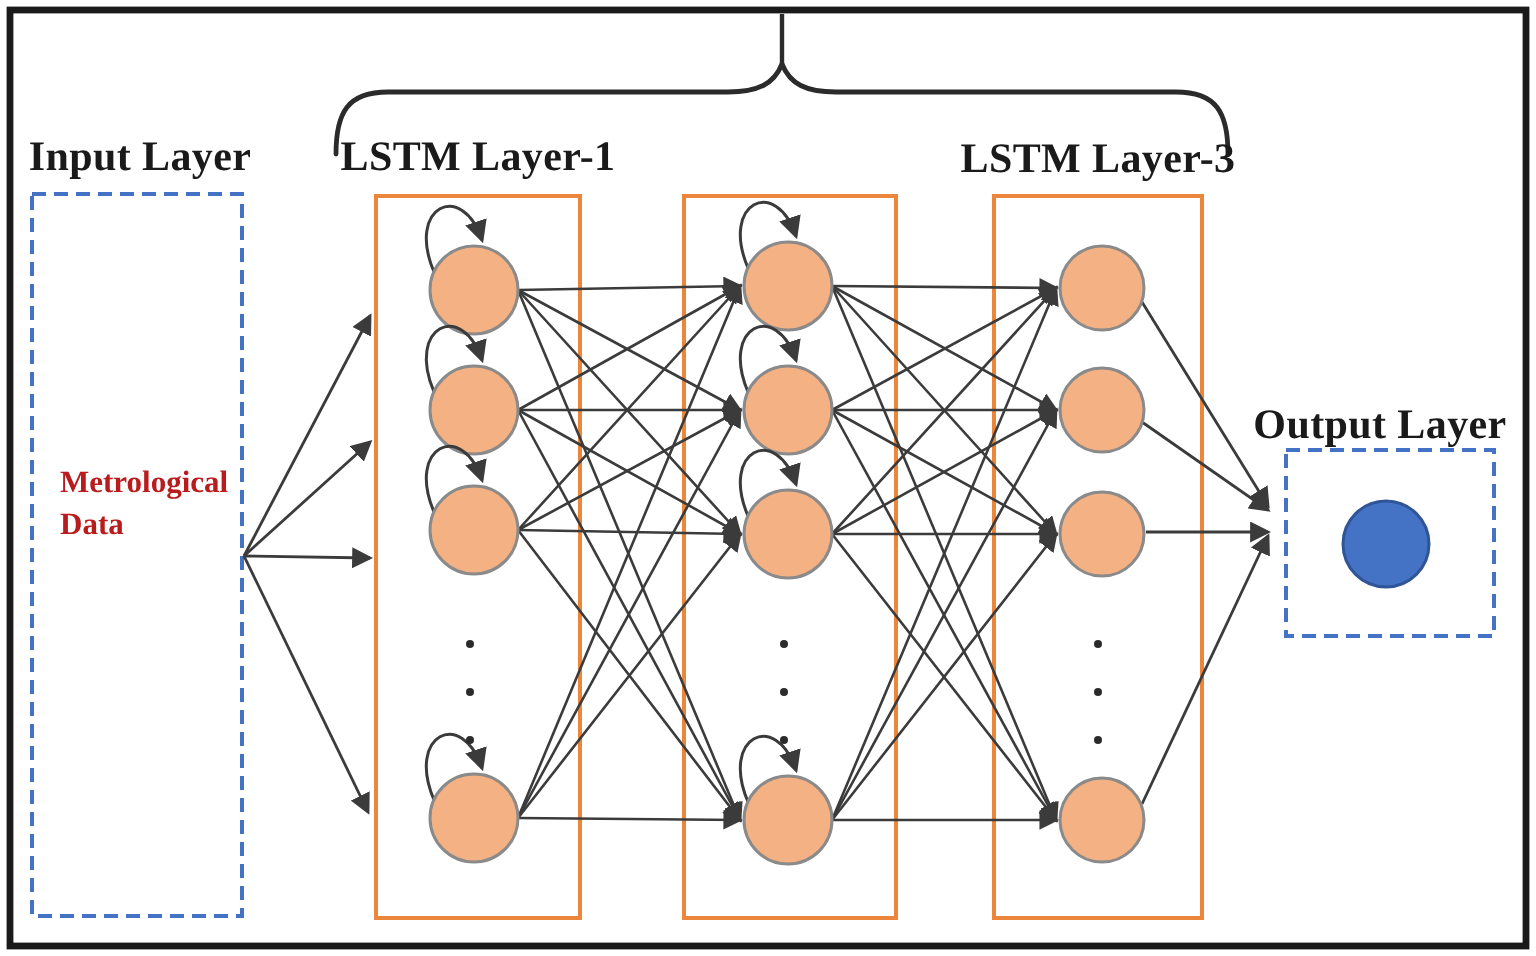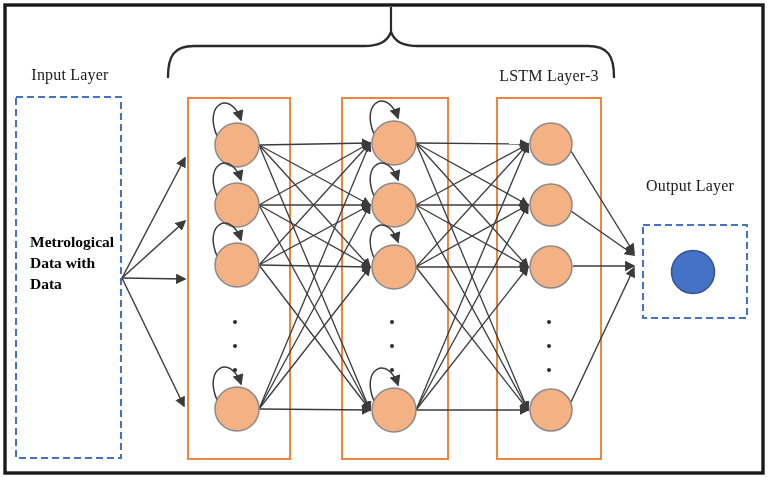--- a/index.html
+++ b/index.html
@@ -8,31 +8,31 @@
     width:768px;height:478px;
     background:#ffffff;
     overflow:hidden;
     font-family:"Liberation Serif", serif;
   }
   .stage svg{position:absolute;left:0;top:0;}
   .title{
     position:absolute;
     width:140px;
     text-align:center;
-    font-weight:400;
-    font-size:16px;
+    font-weight:700;
+    font-size:21px;
     color:#1a1a1a;
     letter-spacing:.2px;
     white-space:nowrap;
   }
   .desc{
     position:absolute;
     left:30px;top:231px;width:96px;
     font-weight:700;font-size:15.5px;line-height:21px;
-    color:#000000;
+    color:#b91c1c;
   }
   .desc span{display:block;}
 </style>
 </head>
 <body>
 
 <div class="stage">
 
   <svg width="768" height="478" viewBox="0 0 768 478">
     <defs>
@@ -125,22 +125,22 @@
         <circle cx="551" cy="410" r="21" fill="#F4B183" stroke="#8A8A8A" stroke-width="1.5"></circle>
         <circle cx="549" cy="322" r="2" fill="#2B2B2B"></circle>
         <circle cx="549" cy="346" r="2" fill="#2B2B2B"></circle>
         <circle cx="549" cy="370" r="2" fill="#2B2B2B"></circle>
       </g>
 
     <circle cx="693" cy="272" r="21.5" fill="#4472C4" stroke="#2F5597" stroke-width="1.5"></circle>
   </svg>
 
   <div class="title" style="left:0px;top:66px;">Input Layer</div>
+  <div class="title" style="left:169px;top:66px;">LSTM Layer-1</div>
   <div class="title" style="left:479px;top:67px;">LSTM Layer-3</div>
-  <div class="title" style="left:620px;top:177px;">Output Layer</div>
+  <div class="title" style="left:620px;top:200px;">Output Layer</div>
 
   <div class="desc">
     <span>Metrological</span>
-    <span>Data with</span>
     <span>Data</span>
   </div>
 
 </div>
 
 </body></html>

